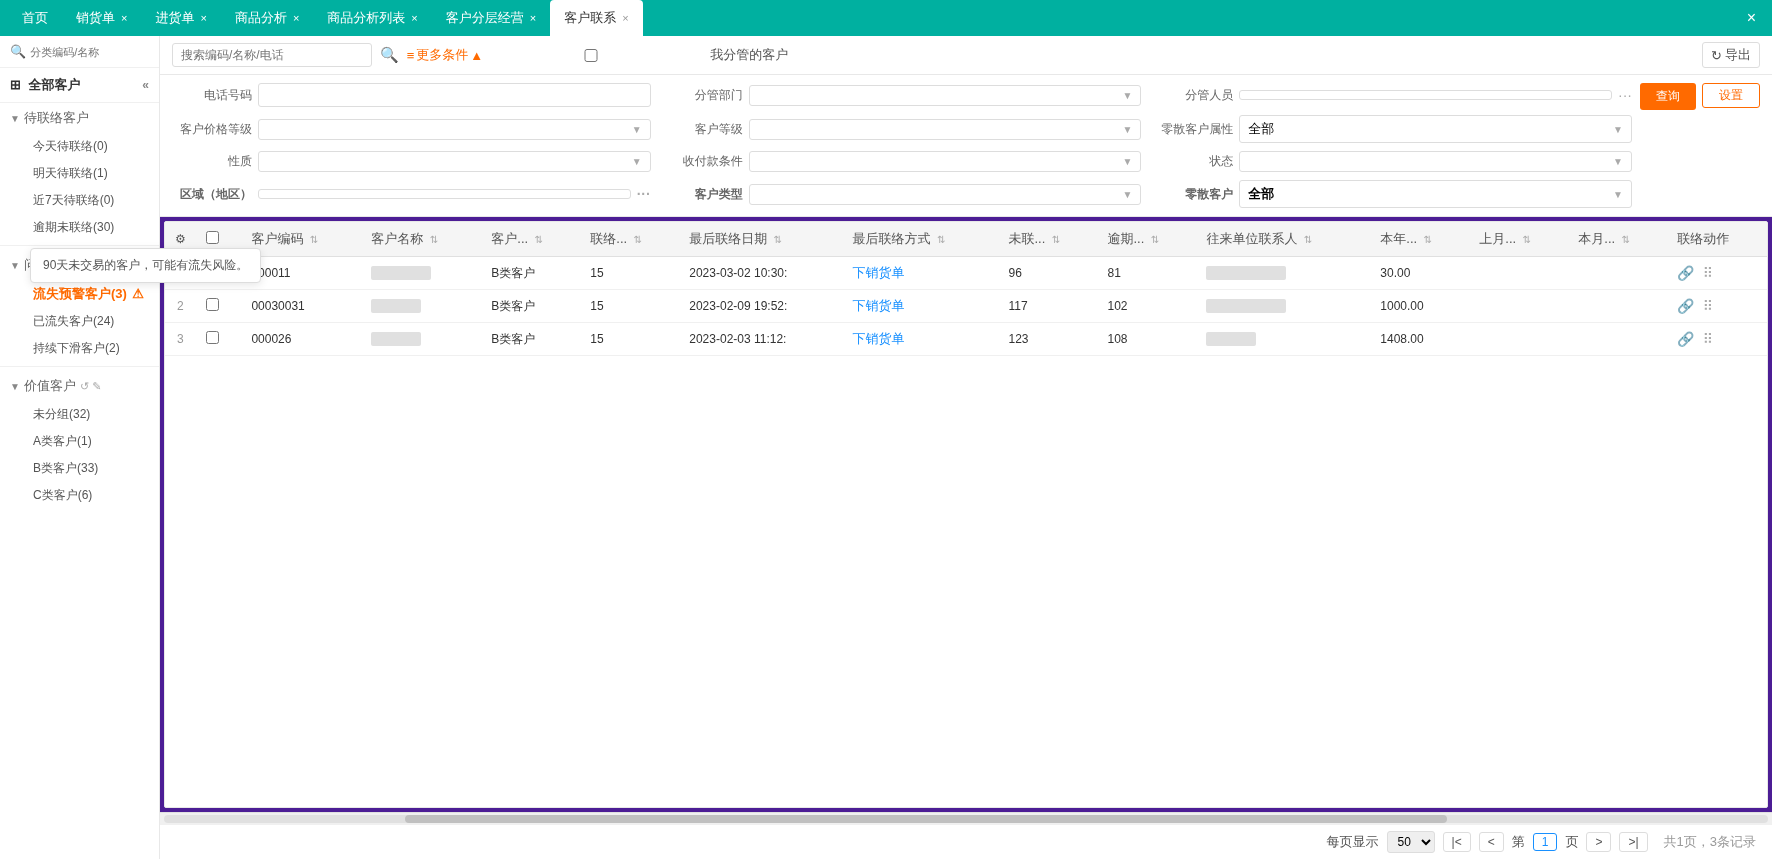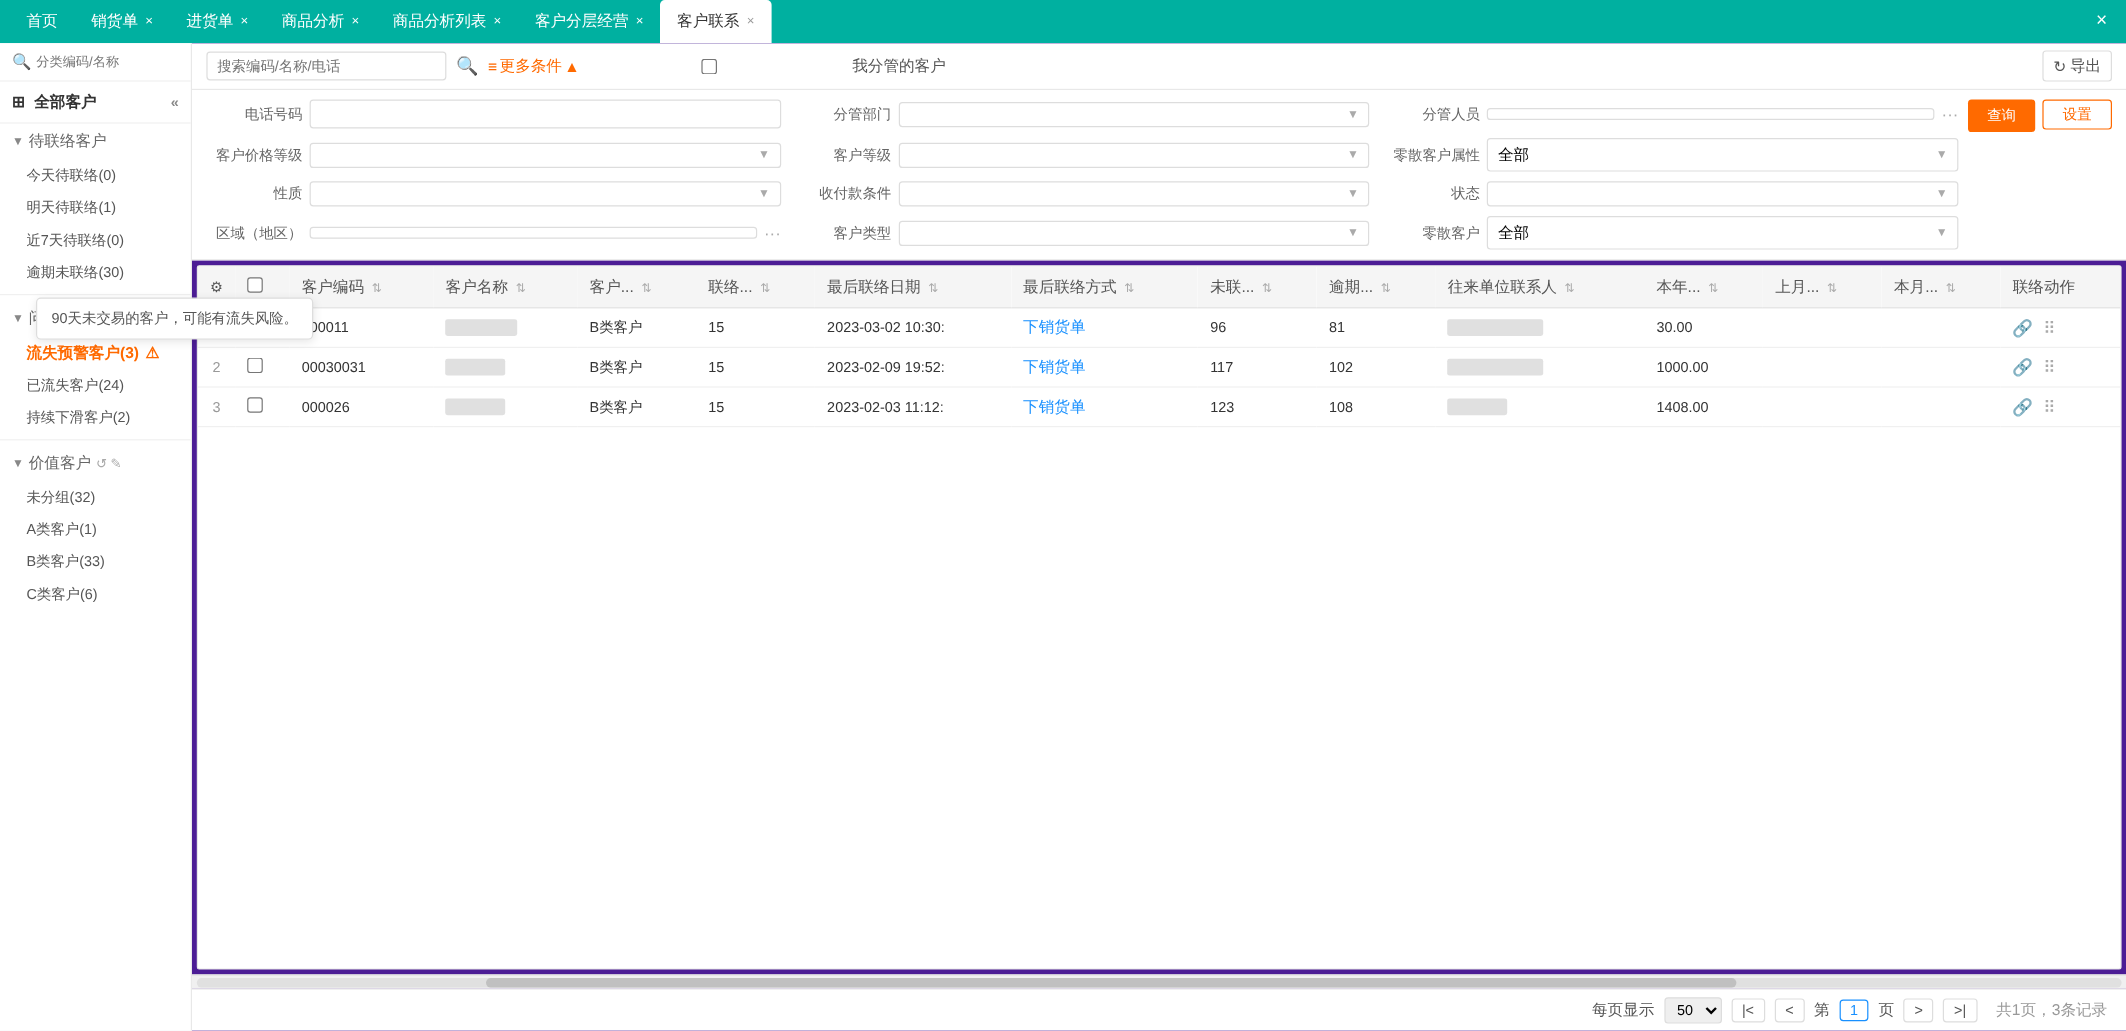--- a/index.html
+++ b/index.html
@@ -99,20 +99,21 @@
     .sidebar-group-label .arrow { margin-right: 4px; font-size: 10px; color: #888; }
 
     .sidebar-item {
       padding: 5px 10px 5px 22px;
       font-size: 12px;
       color: #555;
       cursor: pointer;
       white-space: nowrap;
       overflow: hidden;
       text-overflow: ellipsis;
+      margin-left: 11px;
     }
     .sidebar-item.active { color: #ff6a00; font-weight: bold; }
 
     .sidebar-divider { height: 1px; background: #f0f0f0; margin: 4px 0; }
 
     
     .content-area {
       flex: 1;
       display: flex;
       flex-direction: column;
@@ -186,21 +187,21 @@
       border-bottom: 1px solid #e8e8e8;
       padding: 8px 12px;
       flex-shrink: 0;
     }
     .filter-row {
       display: flex;
       align-items: center;
       margin-bottom: 8px;
       gap: 12px;
     }
-    .filter-row:last-child { margin-bottom: 0; }
+    .filter-row:last-child { margin-bottom: 0; font-weight: bold; }
     .filter-field {
       display: flex;
       align-items: center;
       flex: 1;
       gap: 6px;
       min-width: 0;
     }
     .filter-label {
       font-size: 12px;
       color: #666;

